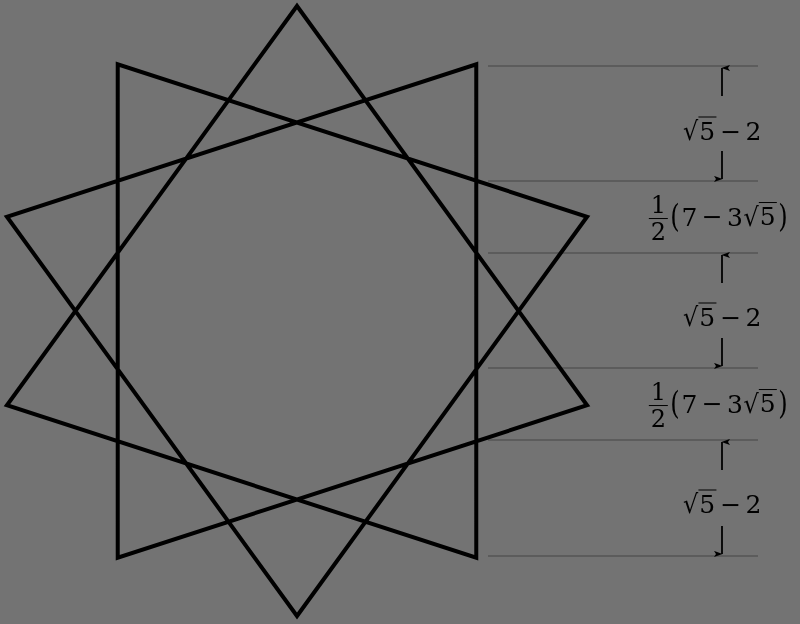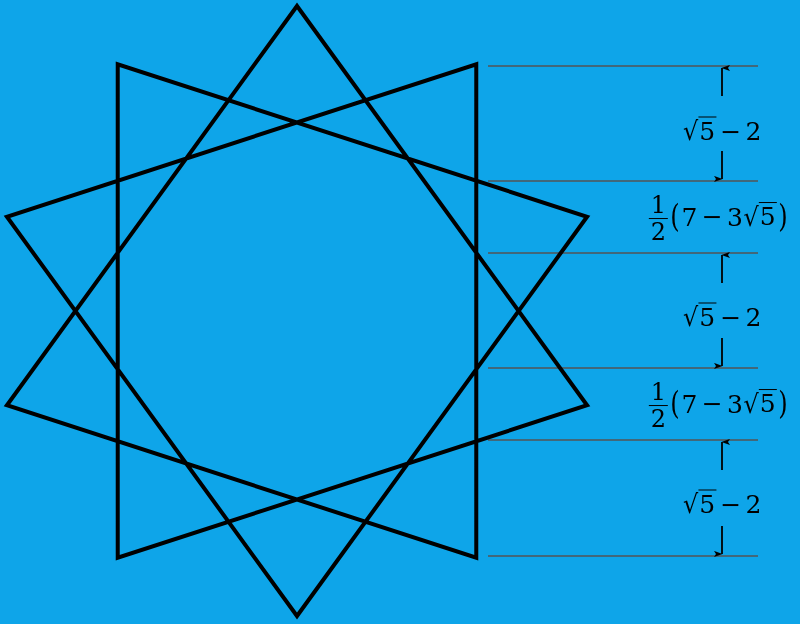--- a/index.html
+++ b/index.html
@@ -4,21 +4,21 @@
 <style>
   html, body {
     margin: 0;
     padding: 0;
     background: #ffffff;
   }
   #figure {
     position: relative;
     width: 800px;
     height: 624px;
-    background: #0ea5e9;
+    background: #737373;
     overflow: hidden;
     font-family: "DejaVu Serif", "Liberation Serif", serif;
   }
   #star-svg {
     position: absolute;
     left: 0;
     top: 0;
     width: 800px;
     height: 624px;
   }

